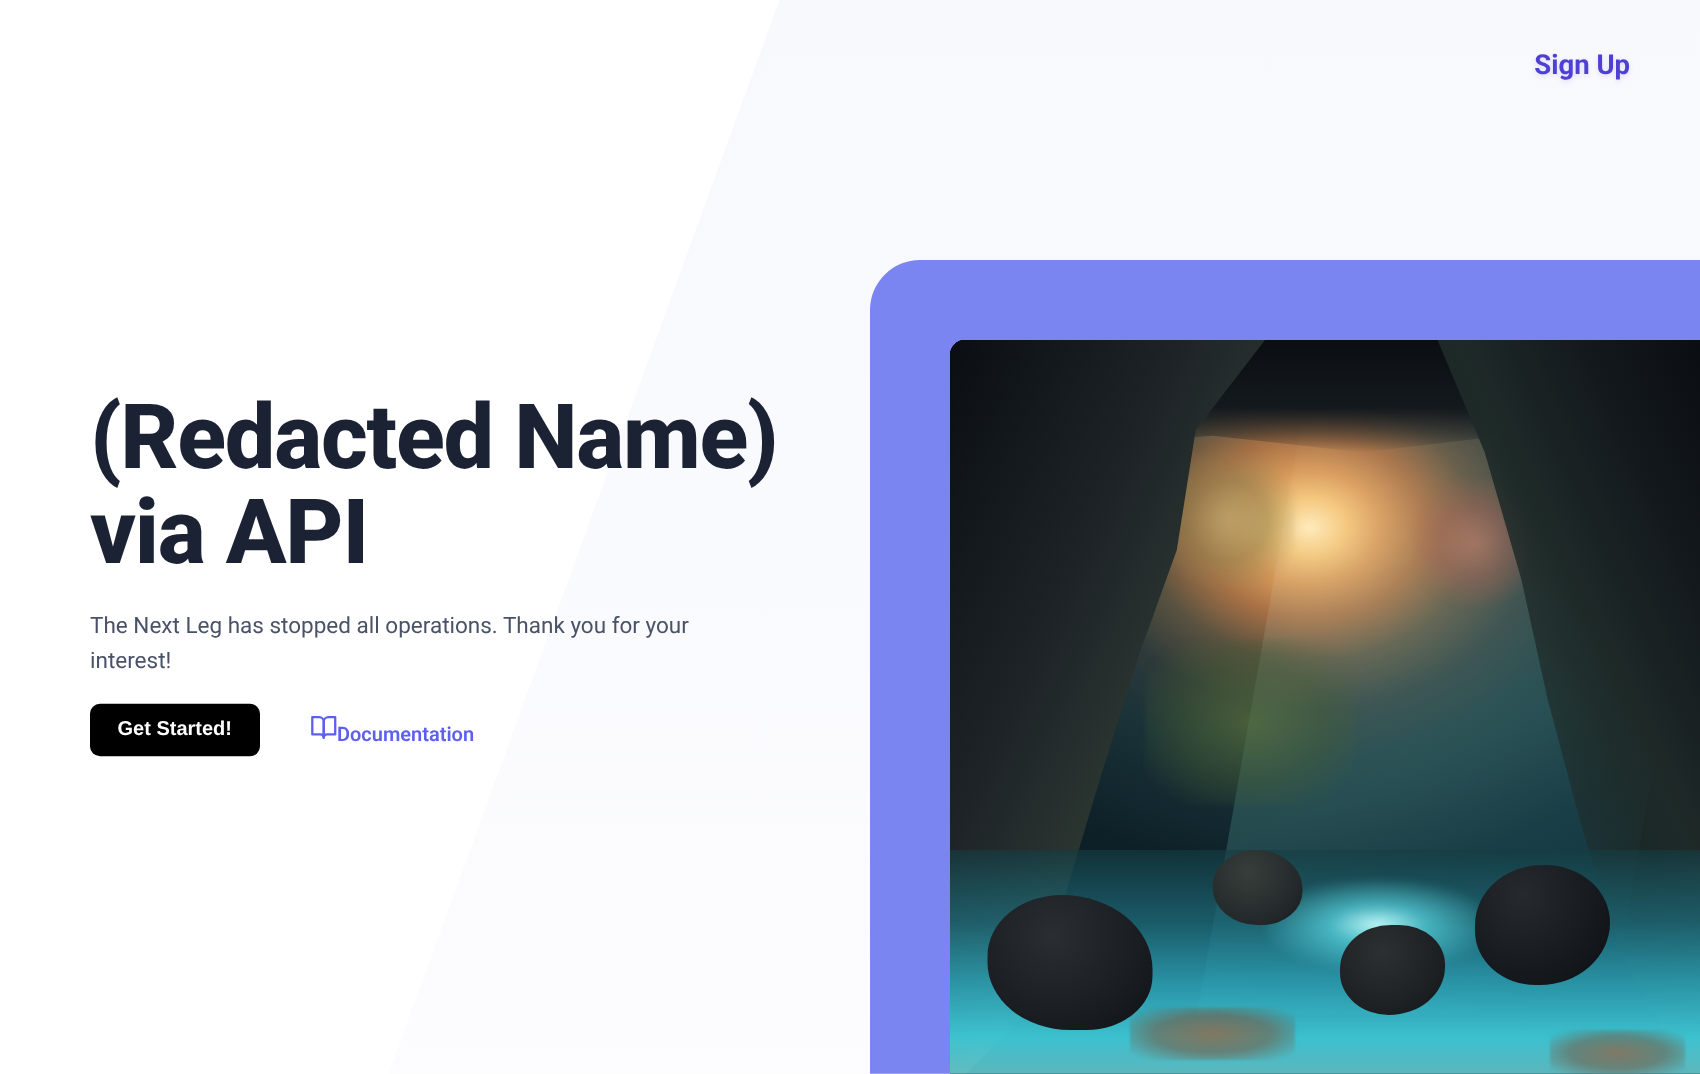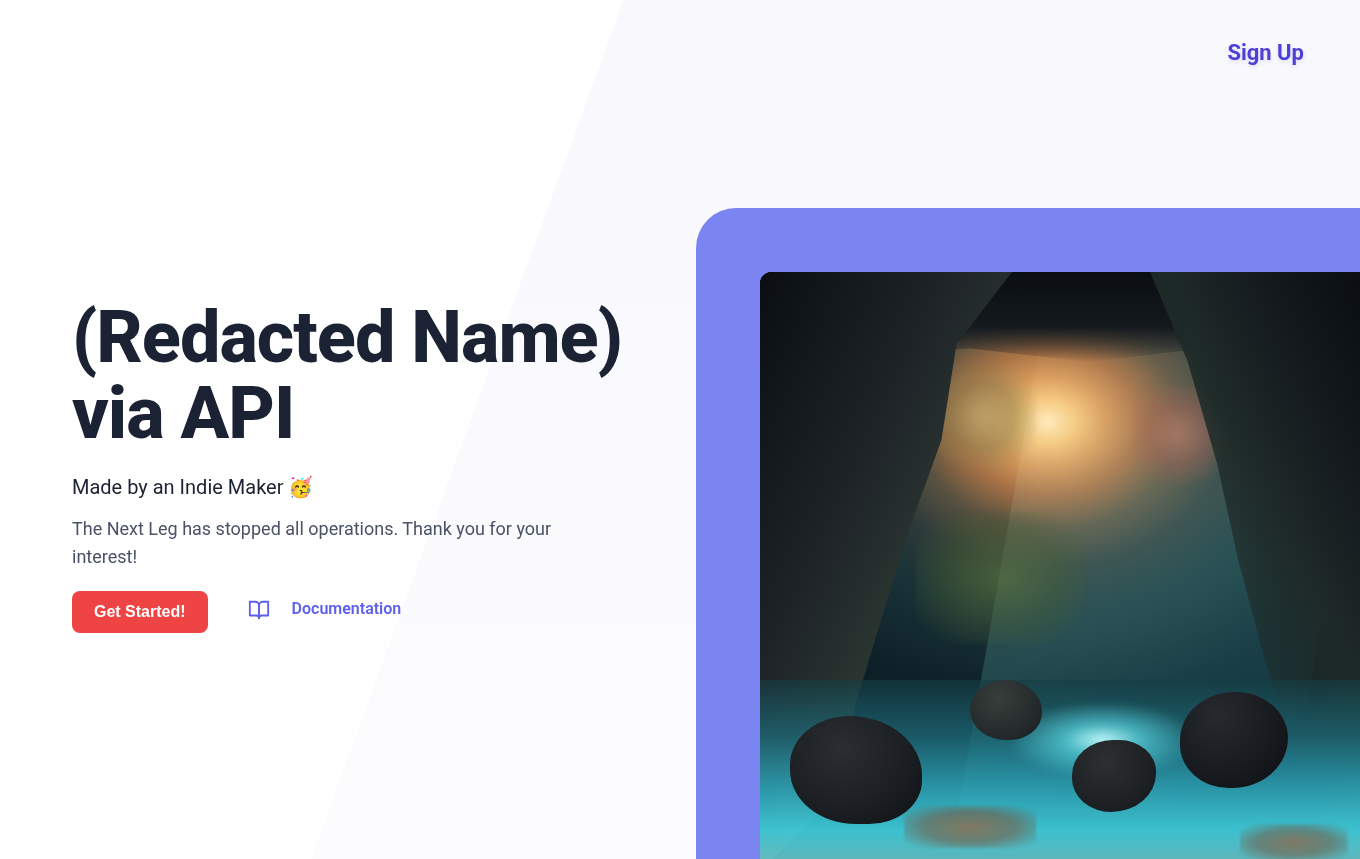--- a/index.html
+++ b/index.html
@@ -55,21 +55,21 @@
       padding: 14px 32px;
       border-radius: 28px;
       border: none;
       cursor: pointer;
       box-shadow: 0 4px 12px rgba(109,124,245,0.4);
     }
     
     .hero-left {
       position: absolute;
       left: 72px;
-      top: 300px;
+      top: 312px;
       width: 560px;
       z-index: 5;
     }
     
     .hero-title {
       font-size: 72px;
       font-weight: 800;
       line-height: 1.05;
       color: #1b2233;
       letter-spacing: -1px;
@@ -92,34 +92,34 @@
       max-width: 520px;
     }
     
     .cta-row {
       display: flex;
       align-items: center;
       gap: 40px;
     }
     
     .get-started-button {
-      background: #ef4444;
+      background: #000000;
       color: #ffffff;
       font-size: 16px;
       font-weight: 600;
       padding: 12px 22px;
       border-radius: 8px;
       border: none;
       cursor: pointer;
     }
     
     .doc-link {
       display: flex;
-      align-items: flex-start;
-      gap: 22px;
+      align-items: flex-end;
+      gap: 0;
       color: #5d5fef;
       font-size: 16px;
       font-weight: 600;
       cursor: pointer;
     }
     
     .doc-link svg {
       width: 22px;
       height: 22px;
       stroke: #5d5fef;
@@ -336,21 +336,20 @@
 <body>
 
 <div class="diagonal-overlay"></div>
 
 <div class="header">
   <a class="signup-link">Sign Up</a>
 </div>
 
 <div class="hero-left">
   <h1 class="hero-title">(Redacted Name) via API</h1>
-  <p class="hero-subtitle">Made by an Indie Maker 🥳</p>
   <p class="hero-description">The Next Leg has stopped all operations. Thank you for your interest!</p>
   <div class="cta-row">
     <button class="get-started-button">Get Started!</button>
     <a class="doc-link">
       <span>
         <svg viewBox="0 0 24 24" fill="none" stroke-width="2" stroke-linecap="round" stroke-linejoin="round">
           <path d="M2 3h6a4 4 0 0 1 4 4v14a3 3 0 0 0-3-3H2z"></path>
           <path d="M22 3h-6a4 4 0 0 0-4 4v14a3 3 0 0 1 3-3h7z"></path>
         </svg>
       </span>

